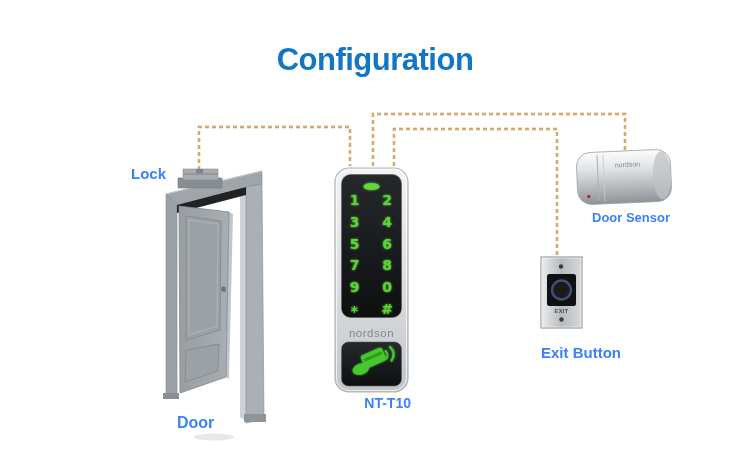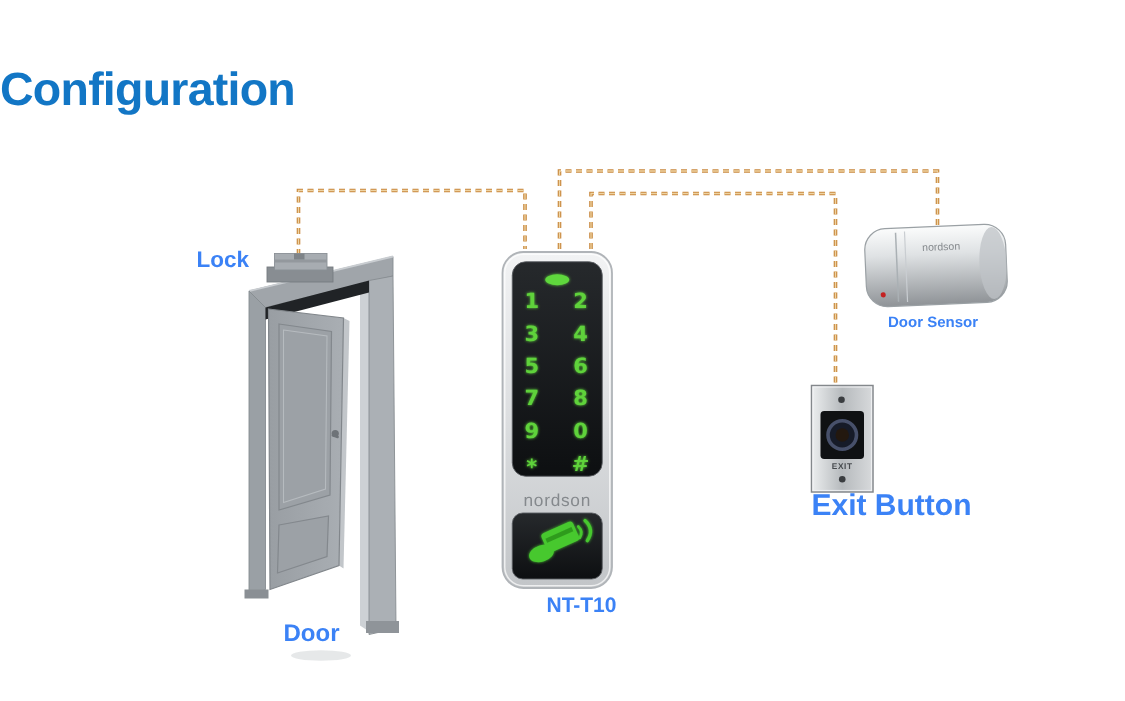--- a/index.html
+++ b/index.html
@@ -10,37 +10,37 @@
     height: 467px;
     background: #ffffff;
     overflow: hidden;
     font-family: "Liberation Sans", sans-serif;
   }
   #page-title {
     position: absolute;
     top: 42px;
     left: 0;
     width: 750px;
-    text-align: left;
+    text-align: center;
     font-size: 31px;
     font-weight: 800;
     letter-spacing: -0.5px;
     color: #1276c5;
   }
   .dev-label {
     position: absolute;
     font-weight: 700;
     color: #3b82f6;
     white-space: nowrap;
   }
   #lock-label   { left: 131px; top: 165px; font-size: 15px; }
-  #door-label   { left: 189px; top: 414px; font-size: 16px; }
+  #door-label   { left: 177px; top: 414px; font-size: 16px; }
   #keypad-label { left: 333px; top: 395px; width: 78px; text-align: right; font-size: 14px; }
-  #sensor-label { left: 592px; top: 210px; font-size: 10px; }
-  #exit-label   { left: 541px; top: 326px; font-size: 20px; }
+  #sensor-label { left: 592px; top: 210px; font-size: 13px; }
+  #exit-label   { left: 541px; top: 344px; font-size: 15px; }
   svg { position: absolute; left: 0; top: 0; }
   .key-text {
     font-family: "DejaVu Sans", sans-serif;
     font-size: 14px;
     font-weight: 700;
     fill: #5ed23a;
   }
   .brand-text {
     font-family: "Liberation Sans", sans-serif;
     fill: #85898d;

